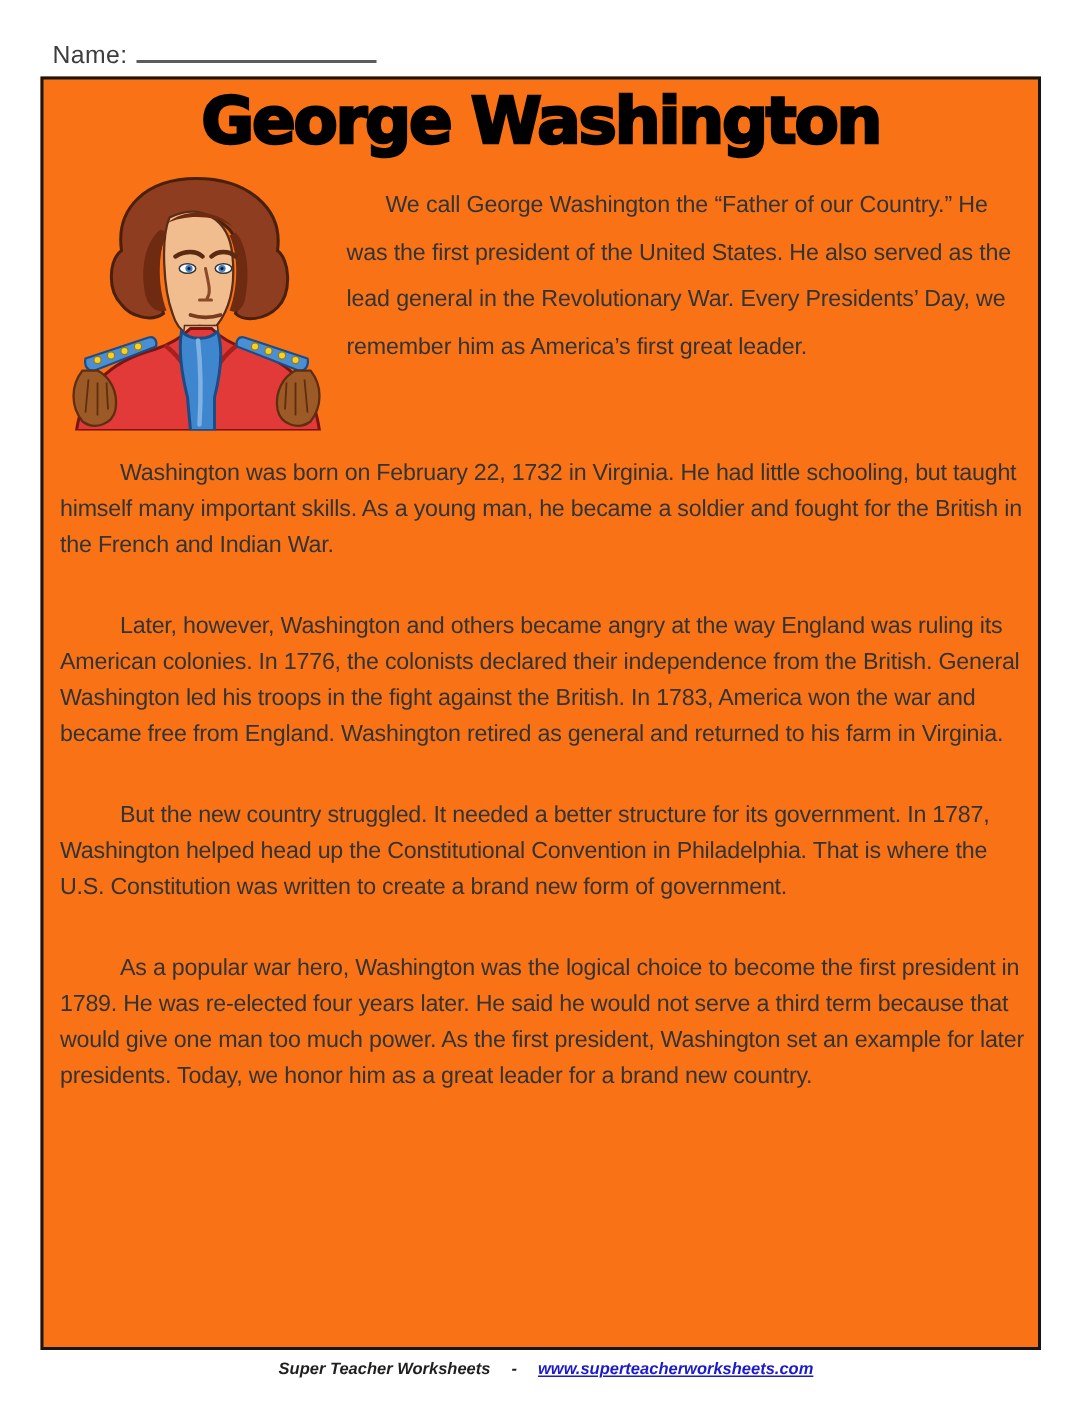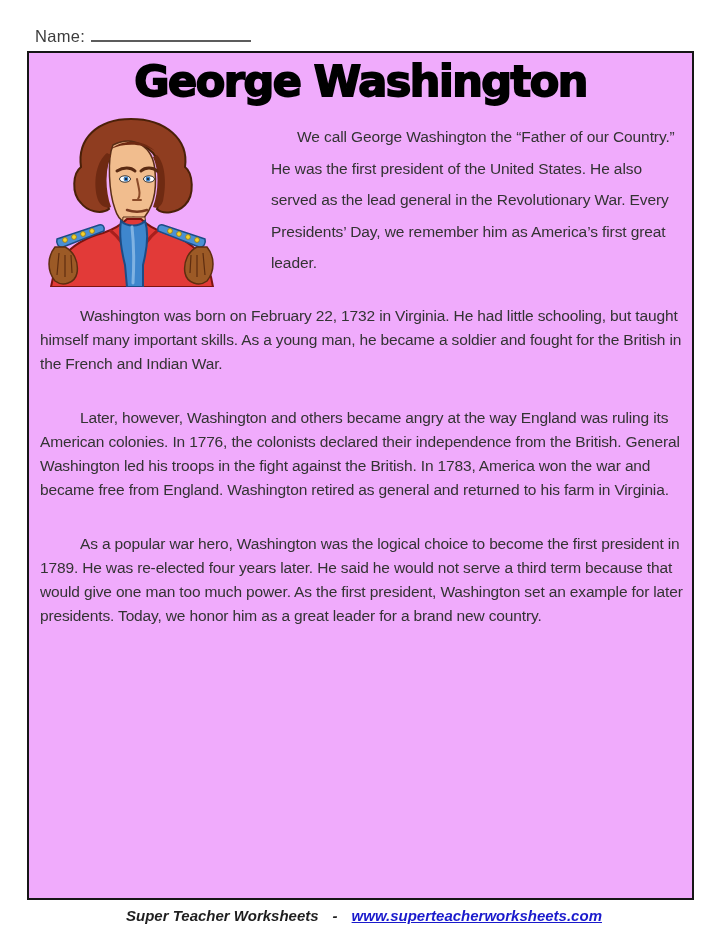--- a/index.html
+++ b/index.html
@@ -16,51 +16,51 @@
     font-size:16.5px;color:#3d3d3d;letter-spacing:.3px;
   }
   .name-line{
     display:inline-block;width:160px;height:13px;
     border-bottom:2px solid #5c5c5c;margin-left:6px;
   }
   
   .box{
     position:absolute;left:27px;top:51px;
     width:667px;height:849px;box-sizing:border-box;
-    border:2.5px solid #161616;background:#f0abfc;
+    border:2.5px solid #161616;background:#f97316;
   }
   .title{
     margin:4px 0 0;text-align:center;
     font-family:"DejaVu Sans", sans-serif;
     font-weight:bold;font-size:43px;line-height:48px;
     letter-spacing:-1.5px;color:#000;
     -webkit-text-stroke:1.8px #000;
   }
   .byline{
     text-align:center;font-weight:bold;font-size:13px;
     color:#1c1c1c;margin-top:1px;letter-spacing:.2px;
   }
   
-  .intro{display:flex;margin:4px 10px 0 16px;gap:40px;}
+  .intro{display:flex;margin:4px 10px 0 16px;}
   .portrait{width:172px;height:178px;flex:none;}
   .intro-text{
     flex:1;margin:12px 0 0 14px;
     font-size:15.5px;line-height:31.5px;color:#333;
     text-indent:26px;letter-spacing:-0.1px;
   }
   .body-para{
     margin:30px 9px 0 11px;
     font-size:15.5px;line-height:24px;color:#333;
     text-indent:40px;letter-spacing:-0.15px;
   }
   .body-para.first{margin-top:17px;}
   
   .footer{
     position:absolute;top:907px;left:0;width:100%;
-    text-align:center;font-size:15px;font-weight:bold;font-style:italic;
+    text-align:center;font-size:11px;font-weight:bold;font-style:italic;
     color:#1f1f1f;
   }
   .footer .sep{margin:0 14px;}
   .footer a{
     color:var(--url-blue,#1a1acc);
     text-decoration:underline;cursor:pointer;
   }
 </style>
 </head>
 <body>
@@ -125,20 +125,21 @@
         <path d="M10 138 C2 148 2 162 10 172 C18 178 30 174 32 164 C34 152 28 142 20 138 Z" style="fill:var(--tassel-brown);stroke:#5f2d10;stroke-width:1.5"></path>
         <path d="M14 144 L12 166 M20 146 L20 168 M26 146 L27 164" style="fill:none;stroke:#5f2d10;stroke-width:1.2"></path>
         <path d="M162 138 C170 148 170 162 162 172 C154 178 142 174 140 164 C138 152 144 142 152 138 Z" style="fill:var(--tassel-brown);stroke:#5f2d10;stroke-width:1.5"></path>
         <path d="M158 144 L160 166 M152 146 L152 168 M146 146 L145 164" style="fill:none;stroke:#5f2d10;stroke-width:1.2"></path>
       </svg>
       <p class="intro-text">We call George Washington the “Father of our Country.” He was the first president of the United States. He also served as the lead general in the Revolutionary War.  Every Presidents’ Day, we remember him as America’s first great leader.</p>
     </div>
 
     <p class="body-para first">Washington was born on February 22, 1732 in Virginia. He had little schooling, but taught himself many important skills.  As a young man, he became a soldier and fought for the British in the French and Indian War.</p>
     <p class="body-para">Later, however, Washington and others became angry at the way England was ruling its American colonies. In 1776, the colonists declared their independence from the British. General Washington led his troops in the fight against the British. In 1783, America won the war and became free from England. Washington retired as general and returned to his farm in Virginia.</p>
+    <p class="body-para">But the new country struggled. It needed a better structure for its government. In 1787, Washington helped head up the Constitutional Convention in Philadelphia. That is where the U.S. Constitution was written to create a brand new form of government.</p>
     <p class="body-para">As a popular war hero, Washington was the logical choice to become the first president in 1789.  He was re-elected four years later. He said he would not serve a third term because that would give one man too much power. As the first president, Washington set an example for later presidents. Today, we honor him as a great leader for a brand new country.</p>
   </div>
 
   <div class="footer">
     <span>Super Teacher Worksheets</span><span class="sep">-</span><a>www.superteacherworksheets.com</a>
   </div>
 
 </div>
 
 </body></html>

